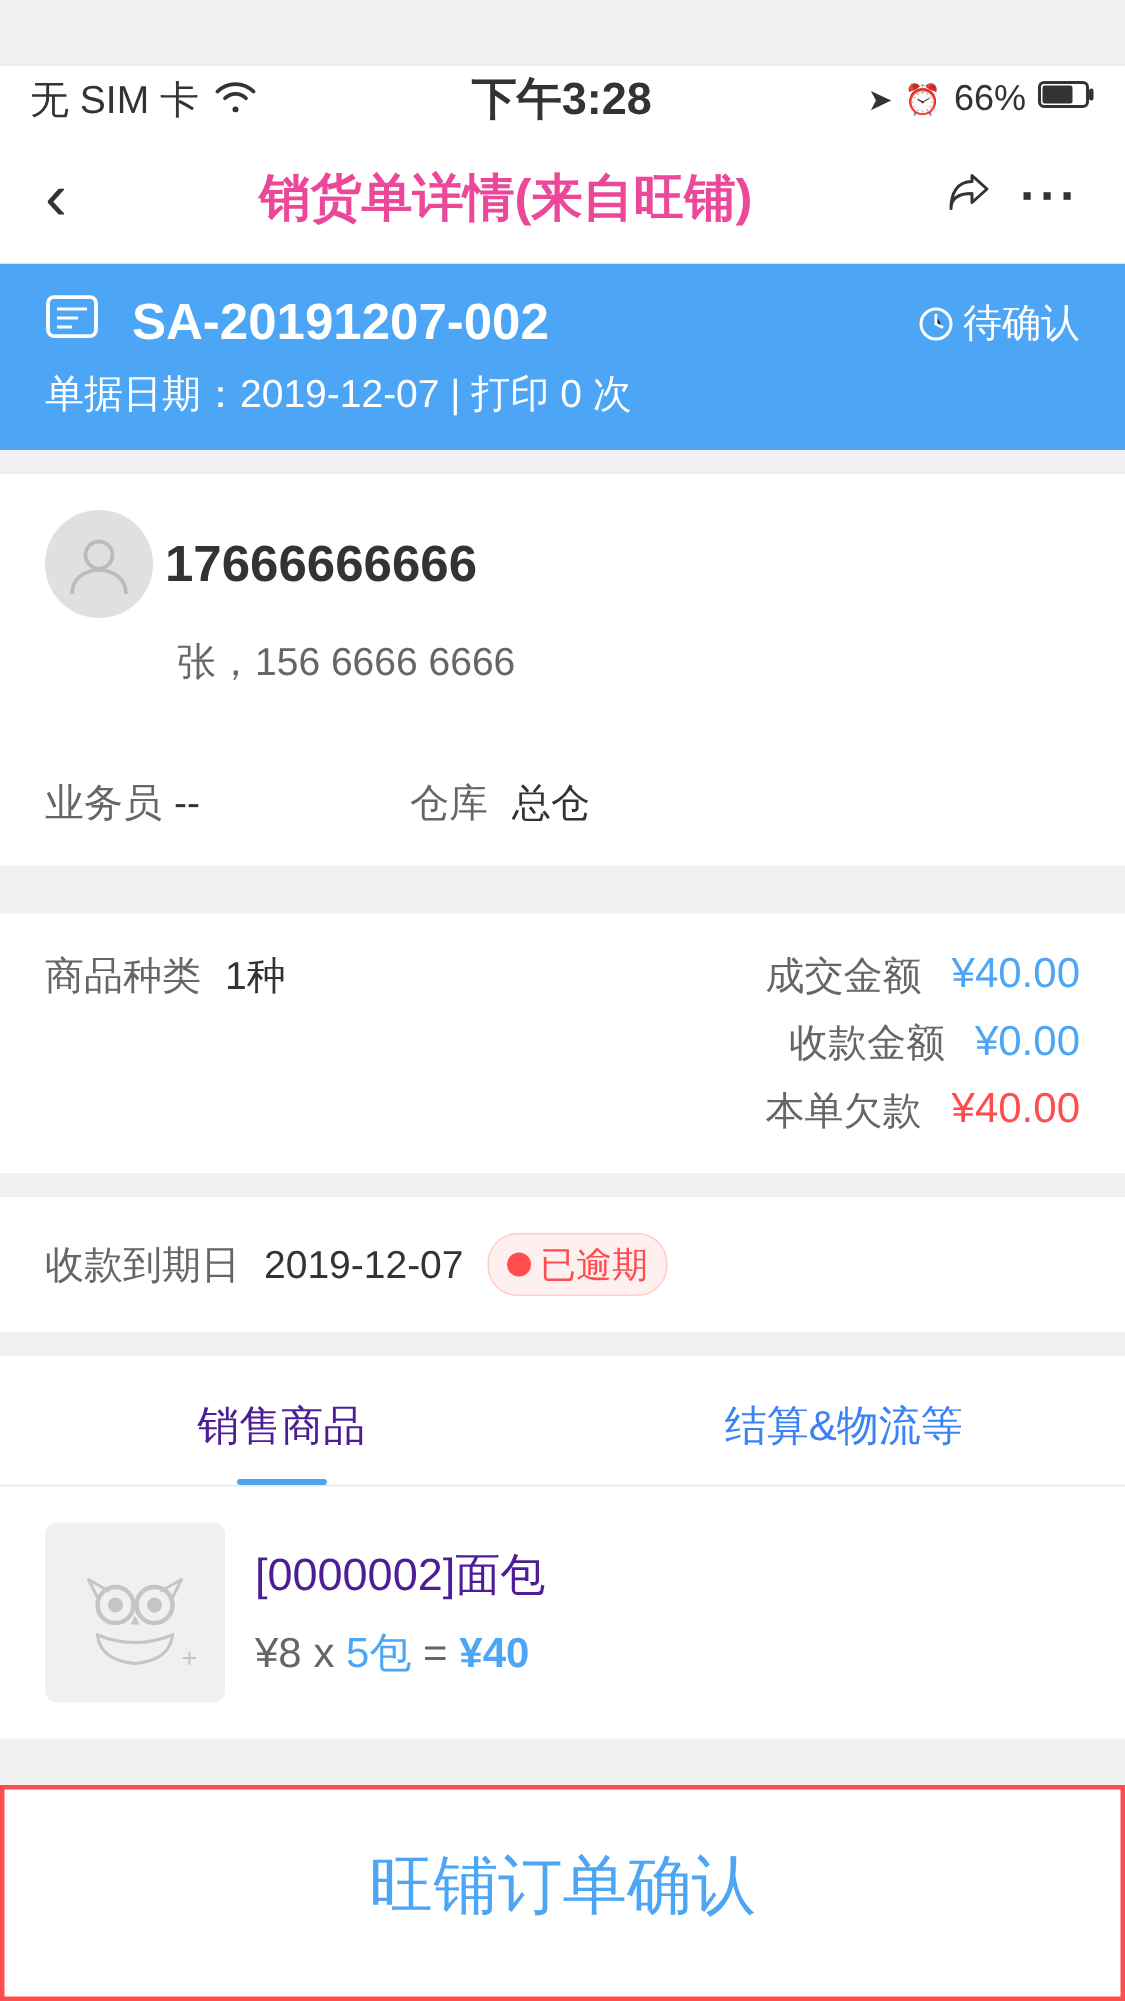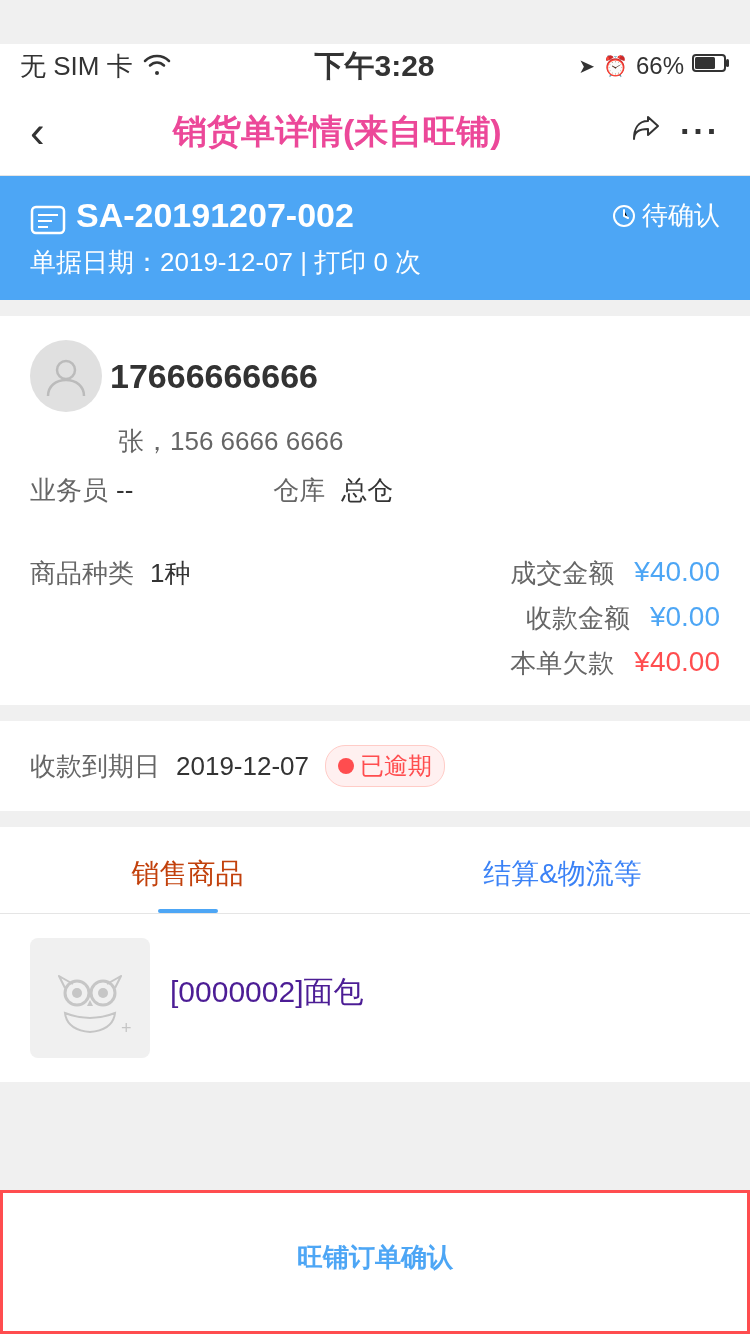--- a/index.html
+++ b/index.html
@@ -64,22 +64,22 @@
       display: flex;
       align-items: center;
       justify-content: space-between;
       margin-bottom: 10px;
     }
     .order-id {
       font-size: 34px;
       font-weight: 700;
       color: #fff;
       display: flex;
-      align-items: flex-end;
-      gap: 10px;
+      align-items: flex-start;
+      gap: 22px;
     }
     .order-status {
       font-size: 26px;
       color: #fff;
       display: flex;
       align-items: center;
       gap: 6px;
     }
     .order-date {
       font-size: 26px;
@@ -124,29 +124,30 @@
       align-items: center;
       gap: 60px;
       padding-left: 0;
     }
     .meta-item {
       font-size: 26px;
       color: #666;
       display: flex;
       align-items: center;
       gap: 8px;
+      margin-top: 45px;
     }
     .meta-label { color: #666; }
     .meta-value { color: #333; }
 
     
     .stats-section {
       background: #fff;
       padding: 24px 30px;
-      margin-top: 0;
+      margin-top: 32px;
       display: flex;
       justify-content: space-between;
       align-items: flex-start;
     }
     .stats-left {
       display: flex;
       align-items: center;
       gap: 16px;
     }
     .stats-label { font-size: 26px; color: #666; }
@@ -207,21 +208,21 @@
     }
     .tab-item {
       flex: 1;
       text-align: center;
       padding: 28px 0 20px;
       font-size: 28px;
       cursor: pointer;
       position: relative;
     }
     .tab-item.active {
-      color: #c2410c;
+      color: #4c1d95;
       text-align: center;
     }
     .tab-item.inactive {
       color: #3b82f6;
     }
     .tab-underline {
       position: absolute;
       bottom: 0;
       left: 50%;
       transform: translateX(-50%);
@@ -287,22 +288,22 @@
       background: #fff;
       padding: 20px 40px 30px;
       border: 3px solid #ff4d4f;
     }
     .confirm-btn {
       width: 100%;
       height: 88px;
       border: none;
       background: #fff;
       color: #4da6f5;
-      font-size: 26px;
-      font-weight: 700;
+      font-size: 43px;
+      font-weight: 400;
       cursor: pointer;
       border-radius: 8px;
     }
   </style>
 </head>
 <body>
 
 <div class="status-bar">
   <div class="status-bar-left">
     <span>无 SIM 卡</span>
@@ -443,20 +444,23 @@
           <path d="M20 55 Q45 65 70 55 Q68 72 45 74 Q22 72 20 55Z" stroke="#666" stroke-width="2" fill="none"></path>
 
           <path d="M20 30 L14 18 L28 26" stroke="#666" stroke-width="2" fill="none" stroke-linejoin="round"></path>
           <path d="M70 30 L76 18 L62 26" stroke="#666" stroke-width="2" fill="none" stroke-linejoin="round"></path>
 
           <text x="76" y="76" font-size="18" fill="#666">+</text>
         </svg>
       </div>
       <div class="product-info">
         <div class="product-name">[0000002]面包</div>
+        <div class="product-price">
+          <span>¥8 x </span><span class="product-quantity">5包</span><span> = </span><span class="product-price-highlight">¥40</span>
+        </div>
       </div>
     </div>
   </div>
 </div>
 
 <div class="bottom-spacer"></div>
 
 <div class="confirm-btn-wrapper">
   <button class="confirm-btn">旺铺订单确认</button>
 </div>

